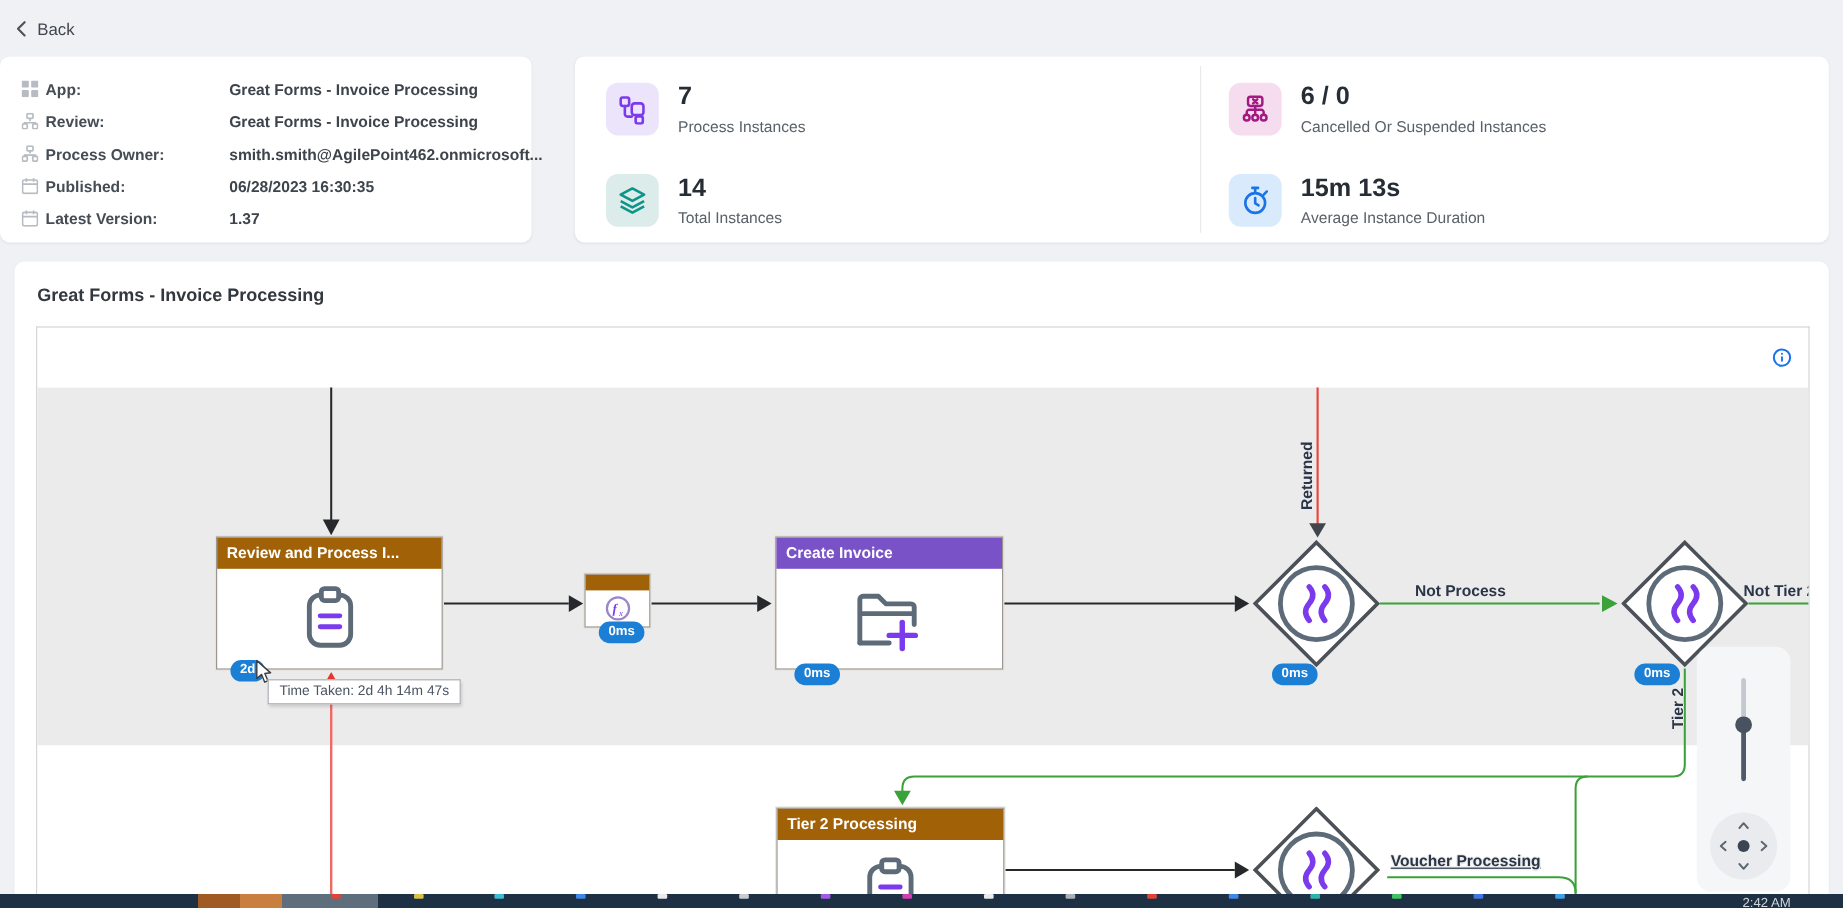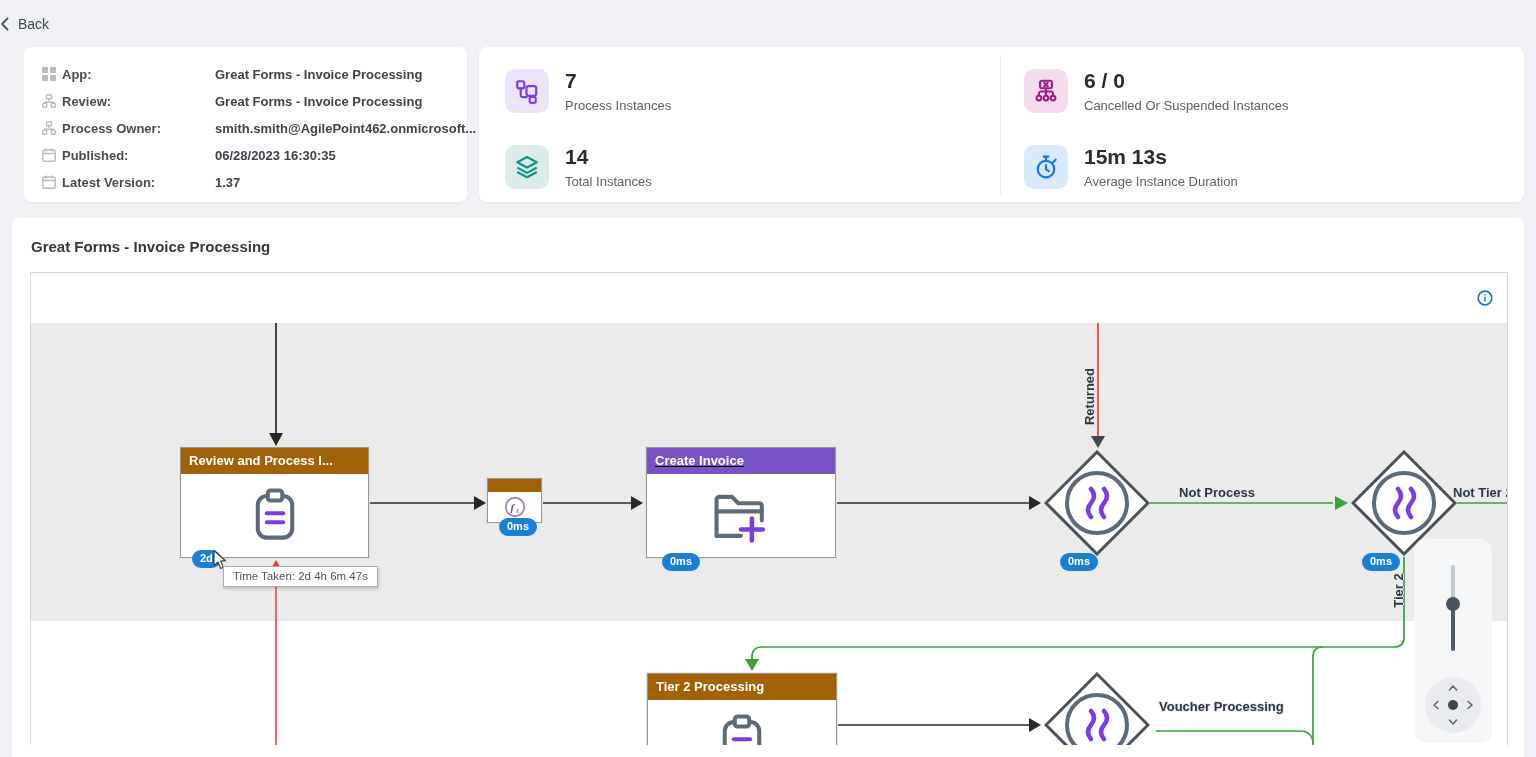--- a/index.html
+++ b/index.html
@@ -1,28 +1,28 @@
 <!DOCTYPE html>
 <html><head>
 <meta charset="utf-8">
 <style>
   * { margin:0; padding:0; box-sizing:border-box; }
   html,body { width:1536px; height:757px; }
   body { font-family:"Liberation Sans", sans-serif; background:#eef0f3; overflow:hidden; }
   .screen { position:relative; width:1536px; height:757px; background:#eff1f4; overflow:hidden; }
 
   
-  .topbar { position:absolute; left:0; top:0; width:1536px; height:47px; display:flex; align-items:center; }
+  .topbar { position:absolute; left:0; top:0; width:1536px; height:47px; display:flex; align-items:center; padding-left:13px; }
   .back-btn { display:flex; align-items:center; gap:9px; cursor:pointer; }
   .back-btn span { font-size:14px; color:#3f4650; }
 
   .card { position:absolute; background:#fff; border-radius:8px; box-shadow:0 1px 2px rgba(30,40,60,.06); }
 
   
-  .info-card { left:24px; top:47px; width:443px; height:155px; padding:14px 0 0 0; }
+  .info-card { left:0; top:47px; width:443px; height:155px; padding:14px 0 0 0; }
   .info-row { position:relative; height:27px; display:flex; align-items:center; }
   .info-row .ic { position:absolute; left:18px; top:6px; width:14px; height:14px; }
   .info-row .lbl { position:absolute; left:38px; font-size:13px; font-weight:bold; color:#454c54; }
   .info-row .val { position:absolute; left:191px; font-size:13px; font-weight:bold; color:#3d444c; white-space:nowrap; }
 
   
   .stats-card { left:479px; top:47px; width:1045px; height:155px; }
   .stats-divider { position:absolute; left:521px; top:8px; width:1px; height:139px; background:#e8eaed; }
   .stat { position:absolute; display:flex; gap:16px; }
   .stat .tile { width:44px; height:44px; border-radius:10px; display:flex; align-items:center; justify-content:center; }
@@ -261,21 +261,21 @@
         <g fill="#3aa238">
           <polygon points="1317,230 1304,223 1304,237"></polygon>
           <polygon points="721,398 714,386 728,386"></polygon>
         </g>
       </svg>
 
       <div class="elabel" style="left:1131px; top:212px; width:110px; text-align:center;">Not Process</div>
       <div class="elabel" style="left:1422px; top:212px;">Not Tier 2</div>
       <div class="elabel rot" style="left:1018px; top:116px; width:80px;">Returned</div>
       <div class="elabel rot" style="left:1342px; top:310px; width:50px;">Tier 2</div>
-      <div class="elabel" style="left:1128px; top:426px; width:150px;">Voucher Processing</div>
+      <div class="elabel" style="left:1128px; top:437px; width:150px;text-decoration:underline;">Voucher Processing</div>
 
       <div class="node" style="left:149px; top:174px; width:189px; height:111px;">
         <div class="hdr magenta">Review and Process I...</div>
         <div class="body" style="height:82px;">
           <svg width="58" height="58" viewBox="0 0 64 64">
             <rect x="13" y="11" width="38" height="46" rx="10" fill="none" stroke="#5d6b78" stroke-width="4.5"></rect>
             <rect x="24" y="5" width="16" height="11" rx="3" fill="#fff" stroke="#5d6b78" stroke-width="4.5"></rect>
             <line x1="23" y1="30" x2="41" y2="30" stroke="#7c3aed" stroke-width="4.5" stroke-linecap="round"></line>
             <line x1="23" y1="40" x2="41" y2="40" stroke="#7c3aed" stroke-width="4.5" stroke-linecap="round"></line>
           </svg>
@@ -286,21 +286,21 @@
         <div class="hdr magenta" style="height:13px; padding:0;"></div>
         <div class="body" style="height:30px;">
           <svg width="24" height="24" viewBox="0 0 26 26">
             <circle cx="13" cy="13" r="10" fill="#fff" stroke="#9a86c8" stroke-width="2"></circle>
             <text x="8" y="17" font-size="12" font-style="italic" font-weight="bold" fill="#7c3aed" font-family="Liberation Serif, serif">f</text>
             <text x="14" y="20" font-size="8" font-style="italic" fill="#7c3aed" font-family="Liberation Serif, serif">x</text>
           </svg>
         </div>
       </div>
 
-      <div class="node" style="left:615px; top:174px; width:190px; height:111px;text-decoration:underline;">
+      <div class="node" style="left:615px; top:174px; width:190px; height:111px;">
         <div class="hdr violet">Create Invoice</div>
         <div class="body" style="height:82px;">
           <svg width="66" height="58" viewBox="0 0 72 64">
             <path d="M9,55 V15 a3,3 0 0 1 3,-3 h14 l7,7 h23 a3,3 0 0 1 3,3 v16" fill="none" stroke="#5d6b78" stroke-width="4.5" stroke-linecap="round" stroke-linejoin="round"></path>
             <line x1="9" y1="28" x2="59" y2="28" stroke="#5d6b78" stroke-width="4.5"></line>
             <path d="M9,55 h27" stroke="#5d6b78" stroke-width="4.5" stroke-linecap="round" fill="none"></path>
             <line x1="48" y1="36" x2="48" y2="60" stroke="#7c3aed" stroke-width="5" stroke-linecap="round"></line>
             <line x1="36" y1="48" x2="60" y2="48" stroke="#7c3aed" stroke-width="5" stroke-linecap="round"></line>
           </svg>
         </div>
@@ -339,21 +339,21 @@
 
       <div class="badge" style="left:161px; top:277px;text-align:right;">2d</div>
       <div class="badge" style="left:468px; top:245px;">0ms</div>
       <div class="badge" style="left:631px; top:280px;">0ms</div>
       <div class="badge" style="left:1029px; top:280px;">0ms</div>
       <div class="badge" style="left:1331px; top:280px;">0ms</div>
 
       <svg class="cursor" width="17" height="22" viewBox="0 0 17 22">
         <path d="M3,1.5 L3,16.5 L7,13 L9.6,19.5 L12.3,18.3 L9.7,12.2 L14.5,11.7 Z" fill="#fff" stroke="#3a3f45" stroke-width="1.2" stroke-linejoin="round"></path>
       </svg>
-      <div class="tooltip">Time Taken: 2d 4h 6m 47s</div>
+      <div class="tooltip">Time Taken: 2d 4h 14m 47s</div>
 
       <div class="zoomctl">
         <div class="track-light"></div>
         <div class="track-dark"></div>
         <div class="thumb"></div>
         <div class="panpad">
           <svg class="chev" style="left:23px; top:6px;" viewBox="0 0 10 10">
               <path d="M1.5,7 L5,3 L8.5,7" fill="none" stroke="#5b6671" stroke-width="1.6" stroke-linecap="round" stroke-linejoin="round"></path>
             </svg>
           <svg class="chev" style="left:23px; top:40px;" viewBox="0 0 10 10">
@@ -364,14 +364,36 @@
             </svg>
           <svg class="chev" style="left:40px; top:23px;" viewBox="0 0 10 10">
               <path d="M3,1.5 L7,5 L3,8.5" fill="none" stroke="#5b6671" stroke-width="1.6" stroke-linecap="round" stroke-linejoin="round"></path>
             </svg>
           <div class="dot"></div>
         </div>
       </div>
     </div>
   </div>
 
+  <div class="taskbar">
+    <div class="tb-block" style="left:165px; width:35px; background:#a05a24;"></div>
+    <div class="tb-block" style="left:200px; width:35px; background:#c9803f;"></div>
+    <div class="tb-block" style="left:235px; width:80px; background:#5f6e7d;"></div>
+    <div class="tb-dot" style="left:276px; background:#e04438;"></div>
+    <div class="tb-dot" style="left:345px; background:#d8c14a;"></div>
+    <div class="tb-dot" style="left:412px; background:#3dbdd4;"></div>
+    <div class="tb-dot" style="left:480px; background:#3f87e8;"></div>
+    <div class="tb-dot" style="left:548px; background:#e8eaec;"></div>
+    <div class="tb-dot" style="left:616px; background:#c8ccd0;"></div>
+    <div class="tb-dot" style="left:684px; background:#a557e8;"></div>
+    <div class="tb-dot" style="left:752px; background:#d23fb4;"></div>
+    <div class="tb-dot" style="left:820px; background:#e8eaec;"></div>
+    <div class="tb-dot" style="left:888px; background:#aab0b6;"></div>
+    <div class="tb-dot" style="left:956px; background:#e04438;"></div>
+    <div class="tb-dot" style="left:1024px; background:#3f87e8;"></div>
+    <div class="tb-dot" style="left:1092px; background:#2fb3a8;"></div>
+    <div class="tb-dot" style="left:1160px; background:#3fc45f;"></div>
+    <div class="tb-dot" style="left:1228px; background:#4277e0;"></div>
+    <div class="tb-dot" style="left:1296px; background:#3fa0e8;"></div>
+    <div class="tb-time">2:42 AM</div>
+  </div>
 
 </div>
 
 </body></html>

